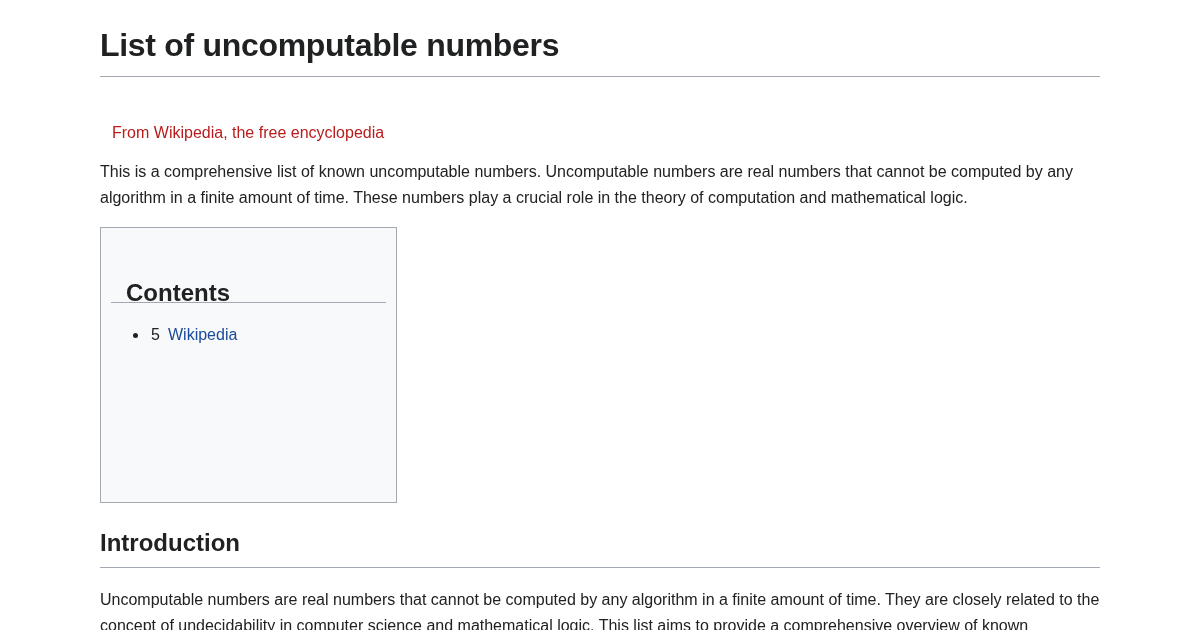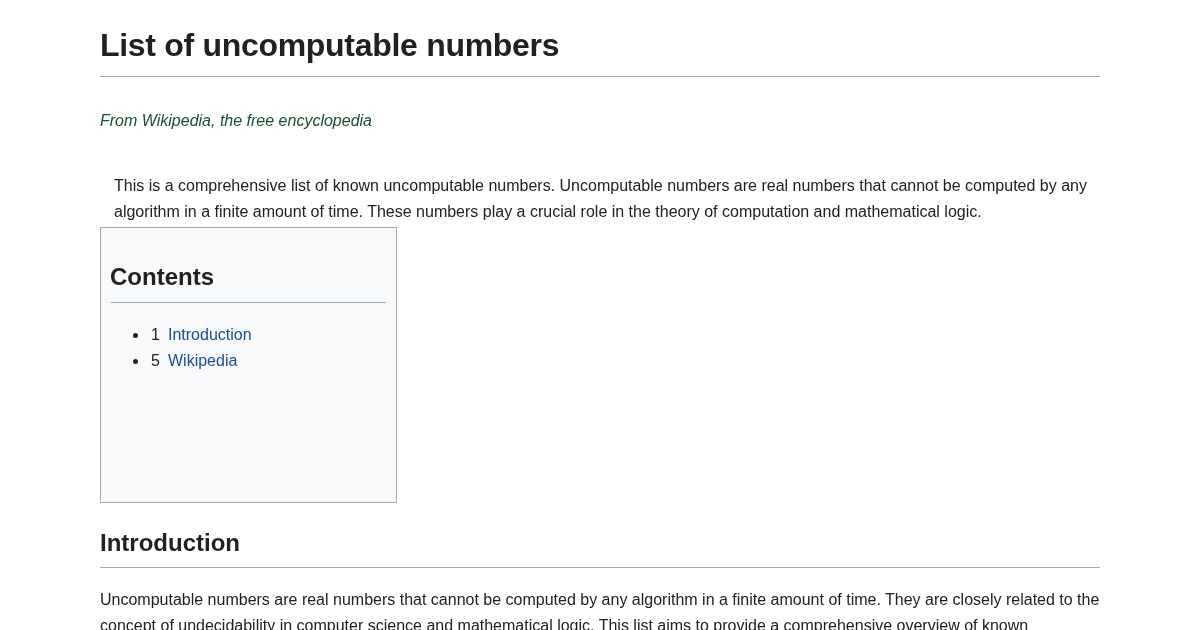--- a/index.html
+++ b/index.html
@@ -13,34 +13,34 @@
     position: absolute; left: 0; top: 26px;
     font-size: 32px; font-weight: bold; margin: 0; line-height: 38px;
     color: #202122; letter-spacing: -0.3px;
   }
   .title-rule {
     position: absolute; left: 0; top: 76px; width: 1000px; height: 1px;
     background: #a2a9b1;
   }
   .tagline {
     position: absolute; left: 0; top: 111px;
-    font-size: 16px; font-style: italic; color: #14532d; line-height: 20px;
-    margin: 0;
+    font-size: 16px; color: #b91c1c; line-height: 20px;
+    margin: 12px;
   }
   .lead {
     position: absolute; left: 0; top: 159px; width: 1000px;
-    font-size: 16px; line-height: 26px; margin: 14px; color: #202122;
+    font-size: 16px; line-height: 26px; margin: 0; color: #202122;
   }
   .toc {
     position: absolute; left: 0; top: 227px; width: 295px; height: 274px;
     background: #f8f9fa; border: 1px solid #a2a9b1; box-sizing: content-box;
   }
   .toc-title {
     position: absolute; left: 10px; top: 262px;
-    font-size: 24px; font-weight: bold; line-height: 30px; margin: 0;
+    font-size: 24px; font-weight: bold; line-height: 30px; margin: 16px;
   }
   .toc-rule {
     position: absolute; left: 11px; top: 302px; width: 275px; height: 1px;
     background: #a2a9b1;
   }
   .toc-list {
     position: absolute; left: 30px; top: 322px; margin: 0; padding: 0;
     list-style: none;
   }
   .toc-item {
@@ -75,23 +75,20 @@
 
   <p class="tagline">From Wikipedia, the free encyclopedia</p>
 
   <p class="lead">This is a comprehensive list of known uncomputable numbers. Uncomputable numbers are real numbers that cannot be computed by any algorithm in a finite amount of time. These numbers play a crucial role in the theory of computation and mathematical logic.</p>
 
   <div class="toc"></div>
   <h2 class="toc-title">Contents</h2>
   <div class="toc-rule"></div>
   <ul class="toc-list">
     <li class="toc-item">
-      <span class="toc-num">1</span><a class="toc-link">Introduction</a>
-    </li>
-    <li class="toc-item">
       <span class="toc-num">5</span><a class="toc-link">Wikipedia</a>
     </li>
   </ul>
 
   <h2 class="h2">Introduction</h2>
   <div class="h2-rule"></div>
   <p class="intro-para">Uncomputable numbers are real numbers that cannot be computed by any algorithm in a finite amount of time. They are closely related to the concept of undecidability in computer science and mathematical logic. This list aims to provide a comprehensive overview of known</p>
 </div>
 
 </body></html>

